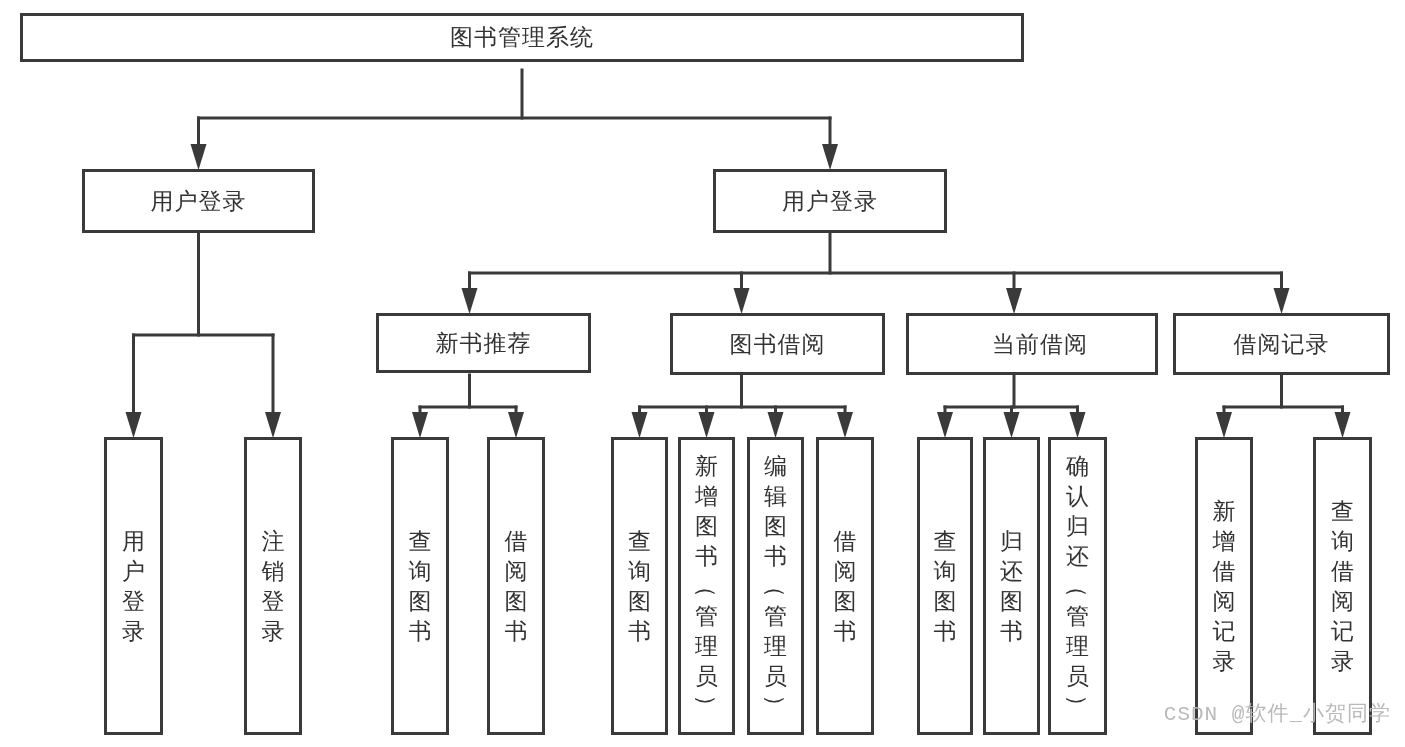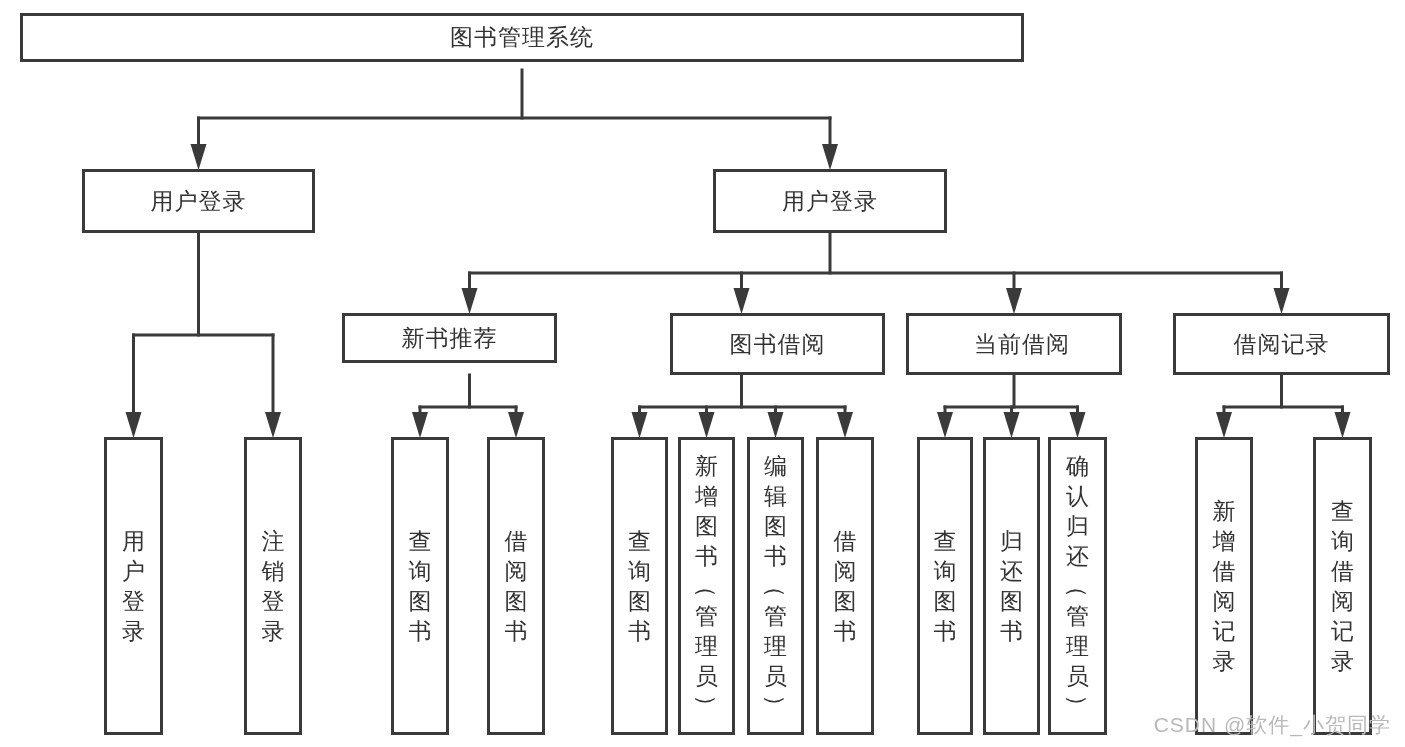--- a/index.html
+++ b/index.html
@@ -11,22 +11,22 @@
   .node {
     position:absolute; box-sizing:border-box; border:3px solid #3a3a3a;
     background:#ffffff; display:flex; align-items:center; justify-content:center;
     color:#333333; font-size:23px; letter-spacing:1px;
   }
   .node .lbl { text-align:center; }
   .node.v .lbl { display:flex; flex-direction:column; align-items:center; letter-spacing:0; }
   .node.v .ch { width:26px; height:30px; line-height:30px; text-align:center; font-size:23px; }
   .node.v .ch.rot { transform:rotate(90deg); }
   #watermark {
-    position:absolute; right:14px; bottom:8px; font-size:21px; color:#b9b9b9;
-    letter-spacing:1px; z-index:5; white-space:nowrap;
+    position:absolute; right:14px; bottom:20px; font-size:21px; color:#b9b9b9;
+    letter-spacing:1px; z-index:5; white-space:nowrap;font-family:Liberation Mono, monospace;
   }
 </style>
 </head>
 <body>
 
 <div id="stage">
   <svg id="connectors" viewBox="0 0 1405 747" xmlns="http://www.w3.org/2000/svg">
       <line x1="522" y1="70" x2="522" y2="118" stroke="#3a3a3a" stroke-width="3" stroke-linecap="square"></line>
       <line x1="198.5" y1="118" x2="830" y2="118" stroke="#3a3a3a" stroke-width="3" stroke-linecap="square"></line>
       <line x1="198.5" y1="118" x2="198.5" y2="147" stroke="#3a3a3a" stroke-width="3" stroke-linecap="square"></line>
@@ -83,27 +83,27 @@
   <div id="watermark">CSDN @软件_小贺同学</div>
 <div class="node h" style="left: 20px; top: 13px; width: 1004px; height: 49px; justify-content: center;">
       <div class="lbl">图书管理系统</div>
     </div>
     <div class="node h" style="left: 82px; top: 169px; width: 233px; height: 64px;">
       <div class="lbl">用户登录</div>
     </div>
     <div class="node h" style="left: 713px; top: 169px; width: 234px; height: 64px;">
       <div class="lbl">用户登录</div>
     </div>
-    <div class="node h" style="left: 342px; top: 313px; width: 215px; height: 50px;">
+    <div class="node h" style="left: 376px; top: 313px; width: 215px; height: 60px;">
       <div class="lbl">新书推荐</div>
     </div>
     <div class="node h" style="left: 634px; top: 313px; width: 215px; height: 62px; margin-left: 36px;">
       <div class="lbl">图书借阅</div>
     </div>
-    <div class="node h" style="left: 906px; top: 313px; width: 216px; height: 62px; padding-left: 16px;">
+    <div class="node h" style="left: 906px; top: 313px; width: 252px; height: 62px; padding-left: 16px;">
       <div class="lbl">当前借阅</div>
     </div>
     <div class="node h" style="left: 1173px; top: 313px; width: 217px; height: 62px; align-items: center;">
       <div class="lbl">借阅记录</div>
     </div>
     <div class="node v" style="left: 104px; top: 437px; width: 59px; height: 298px;">
       <div class="lbl">
         <div class="ch">用</div>
         <div class="ch">户</div>
         <div class="ch">登</div>

